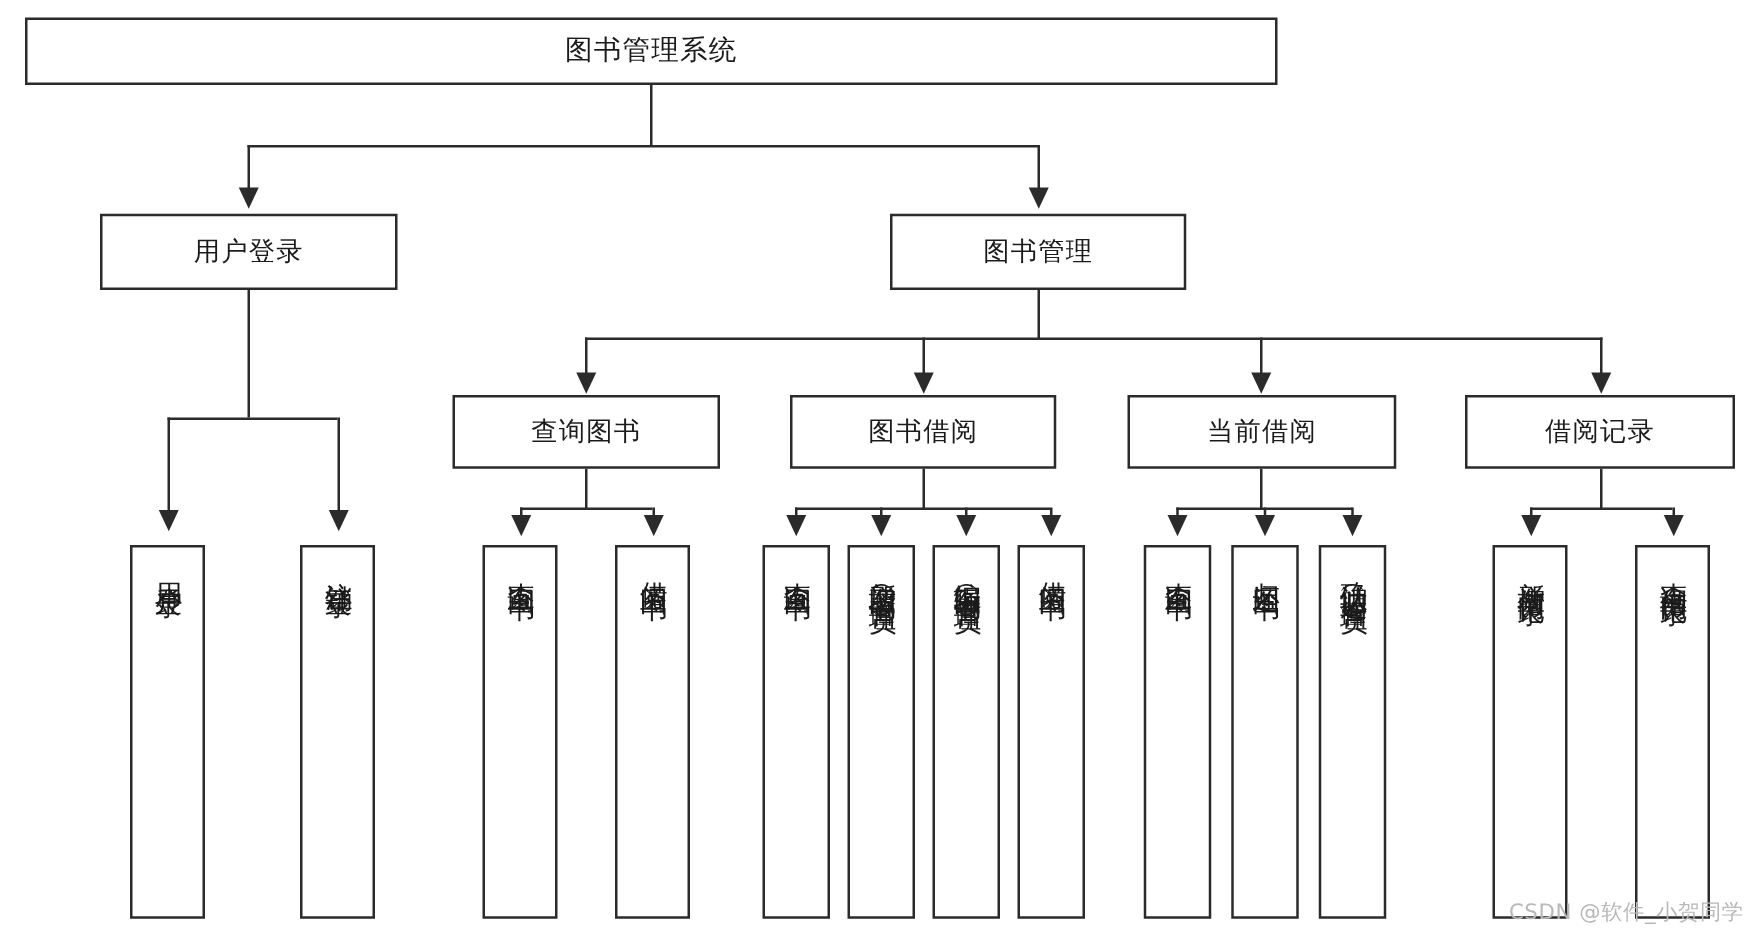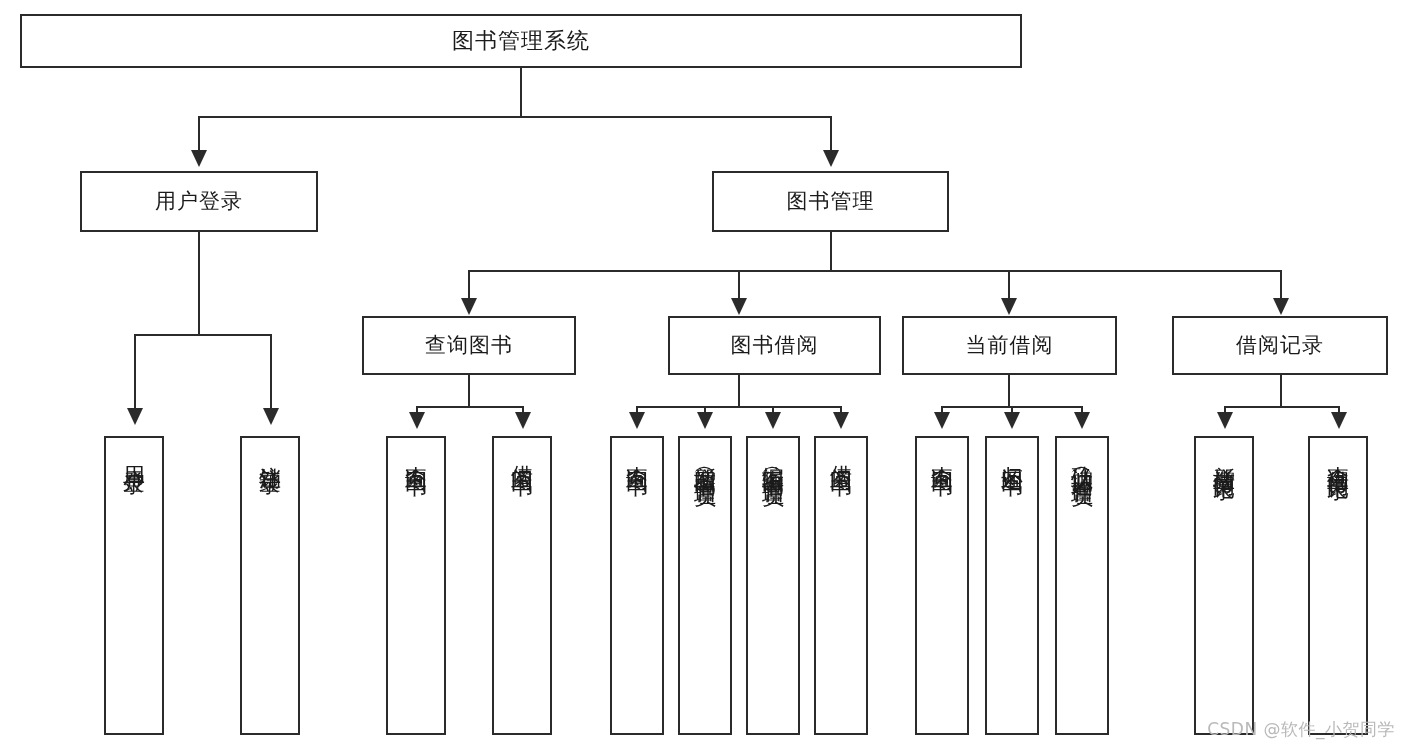--- a/index.html
+++ b/index.html
@@ -113,21 +113,21 @@
   <div class="ln v" style="left:738px;top:270px;height:30px;"></div>
   <div class="arrow" style="left:731px;top:298px;"></div>
   <div class="ln v" style="left:1008px;top:270px;height:30px;"></div>
   <div class="arrow" style="left:1001px;top:298px;"></div>
   <div class="ln v" style="left:1280px;top:270px;height:30px;"></div>
   <div class="arrow" style="left:1273px;top:298px;"></div>
 
   <div class="node branch" style="left:362px;top:316px;width:214px;height:59px;">
     <span>查询图书</span>
   </div>
-  <div class="node branch" style="left:632px;top:316px;width:213px;height:59px;margin-left:36px;">
+  <div class="node branch" style="left:632px;top:316px;width:213px;height:59px;">
     <span>图书借阅</span>
   </div>
   <div class="node branch" style="left:1172px;top:316px;width:216px;height:59px;">
     <span>借阅记录</span>
   </div>
   <div class="node branch" style="left:902px;top:316px;width:215px;height:59px;">
     <span>当前借阅</span>
   </div>
 
   <div class="ln v" style="left:468px;top:375px;height:33px;"></div>

